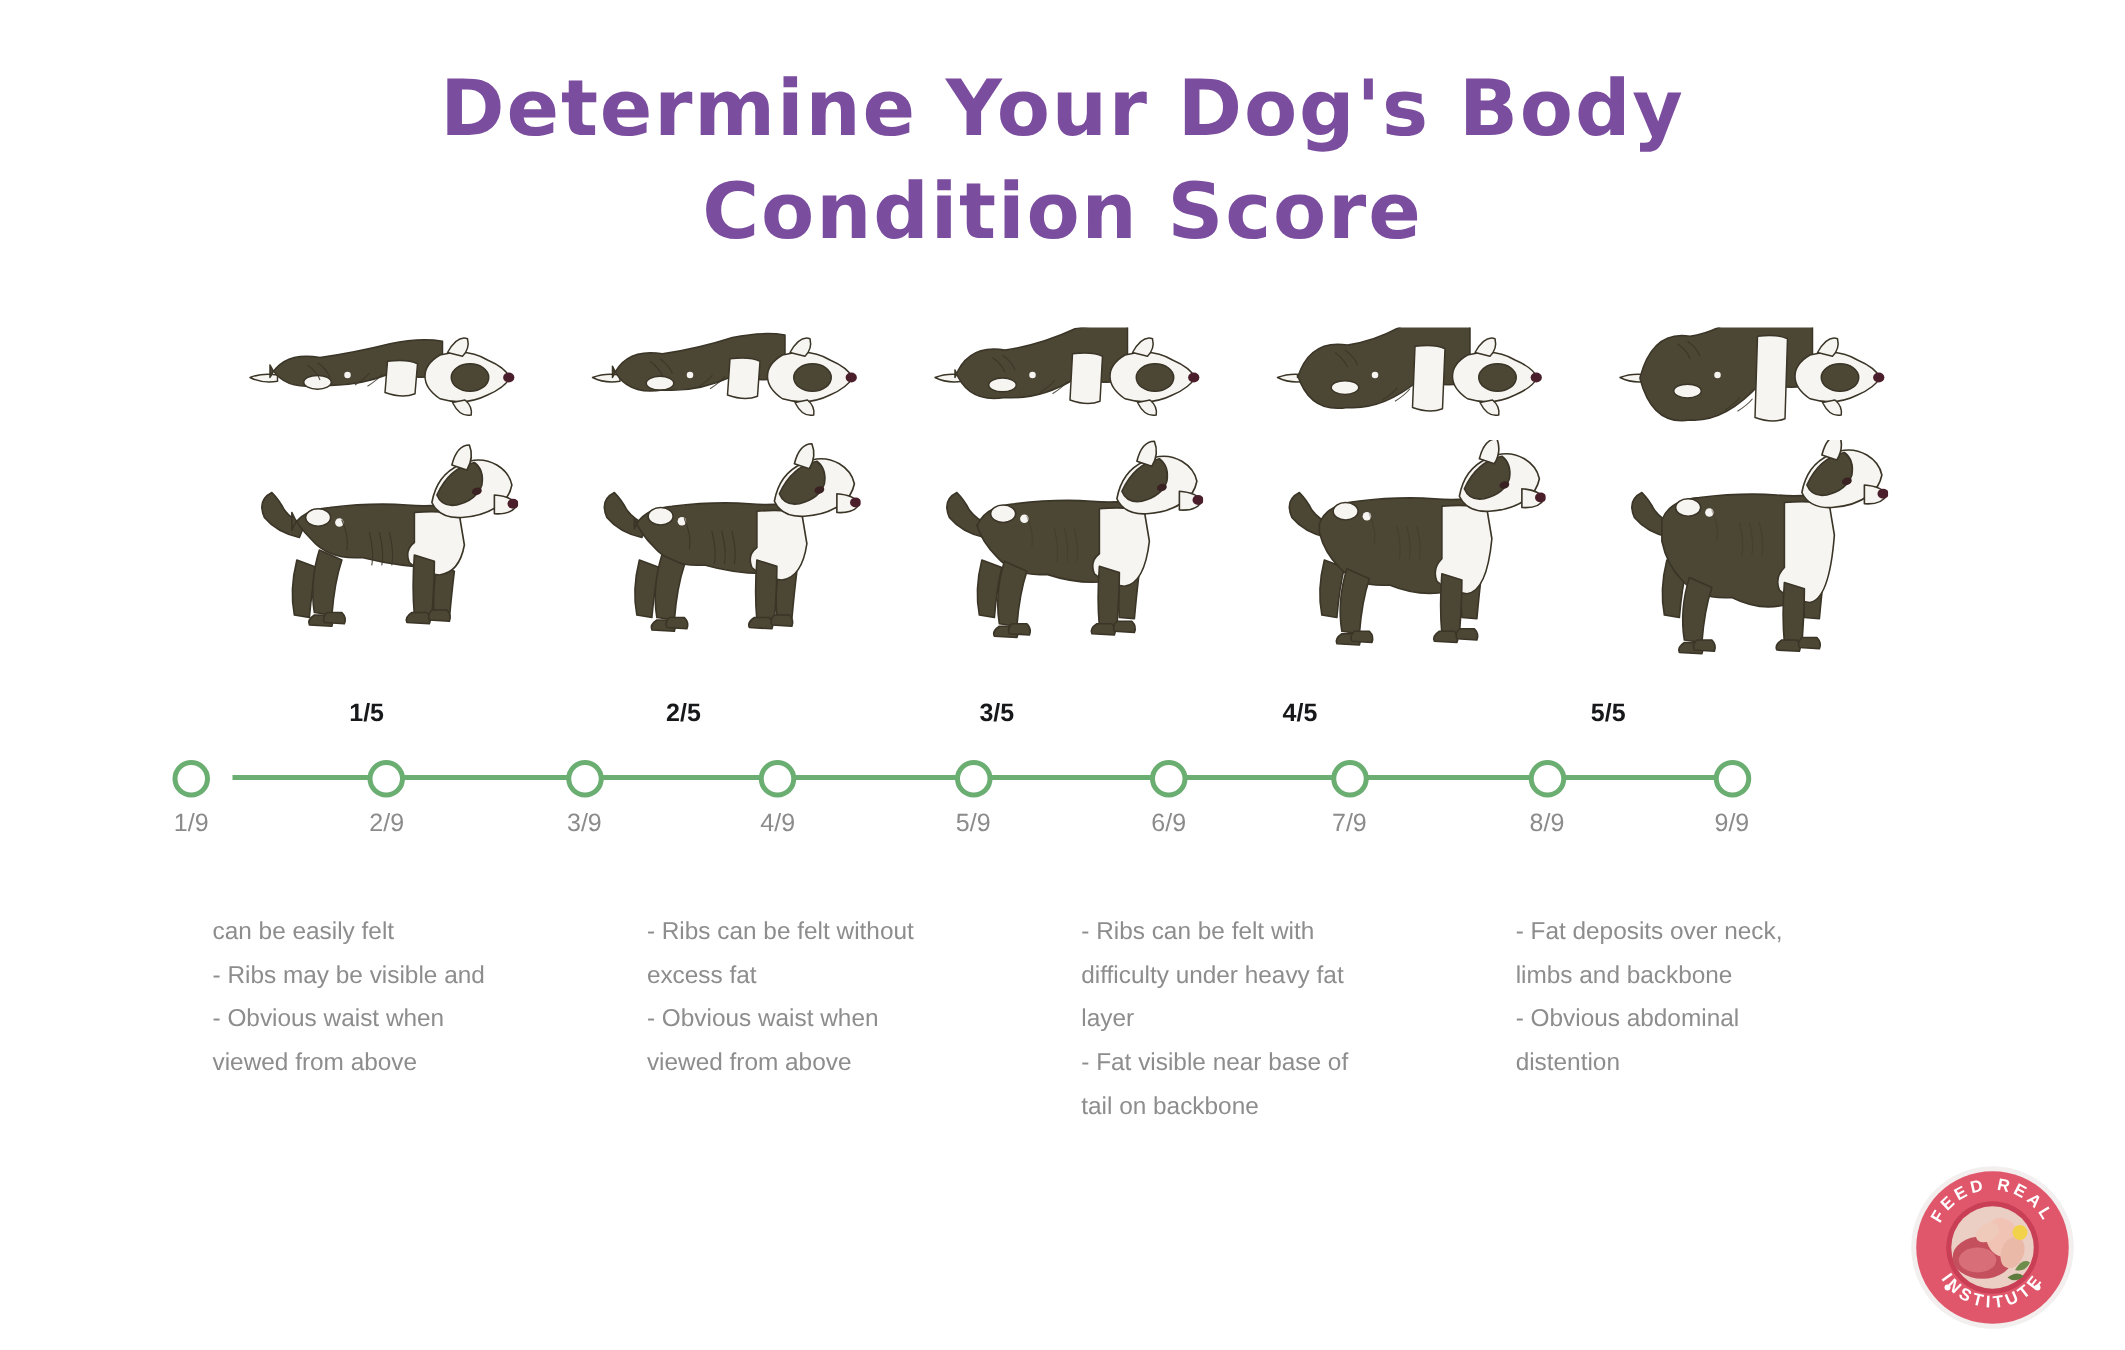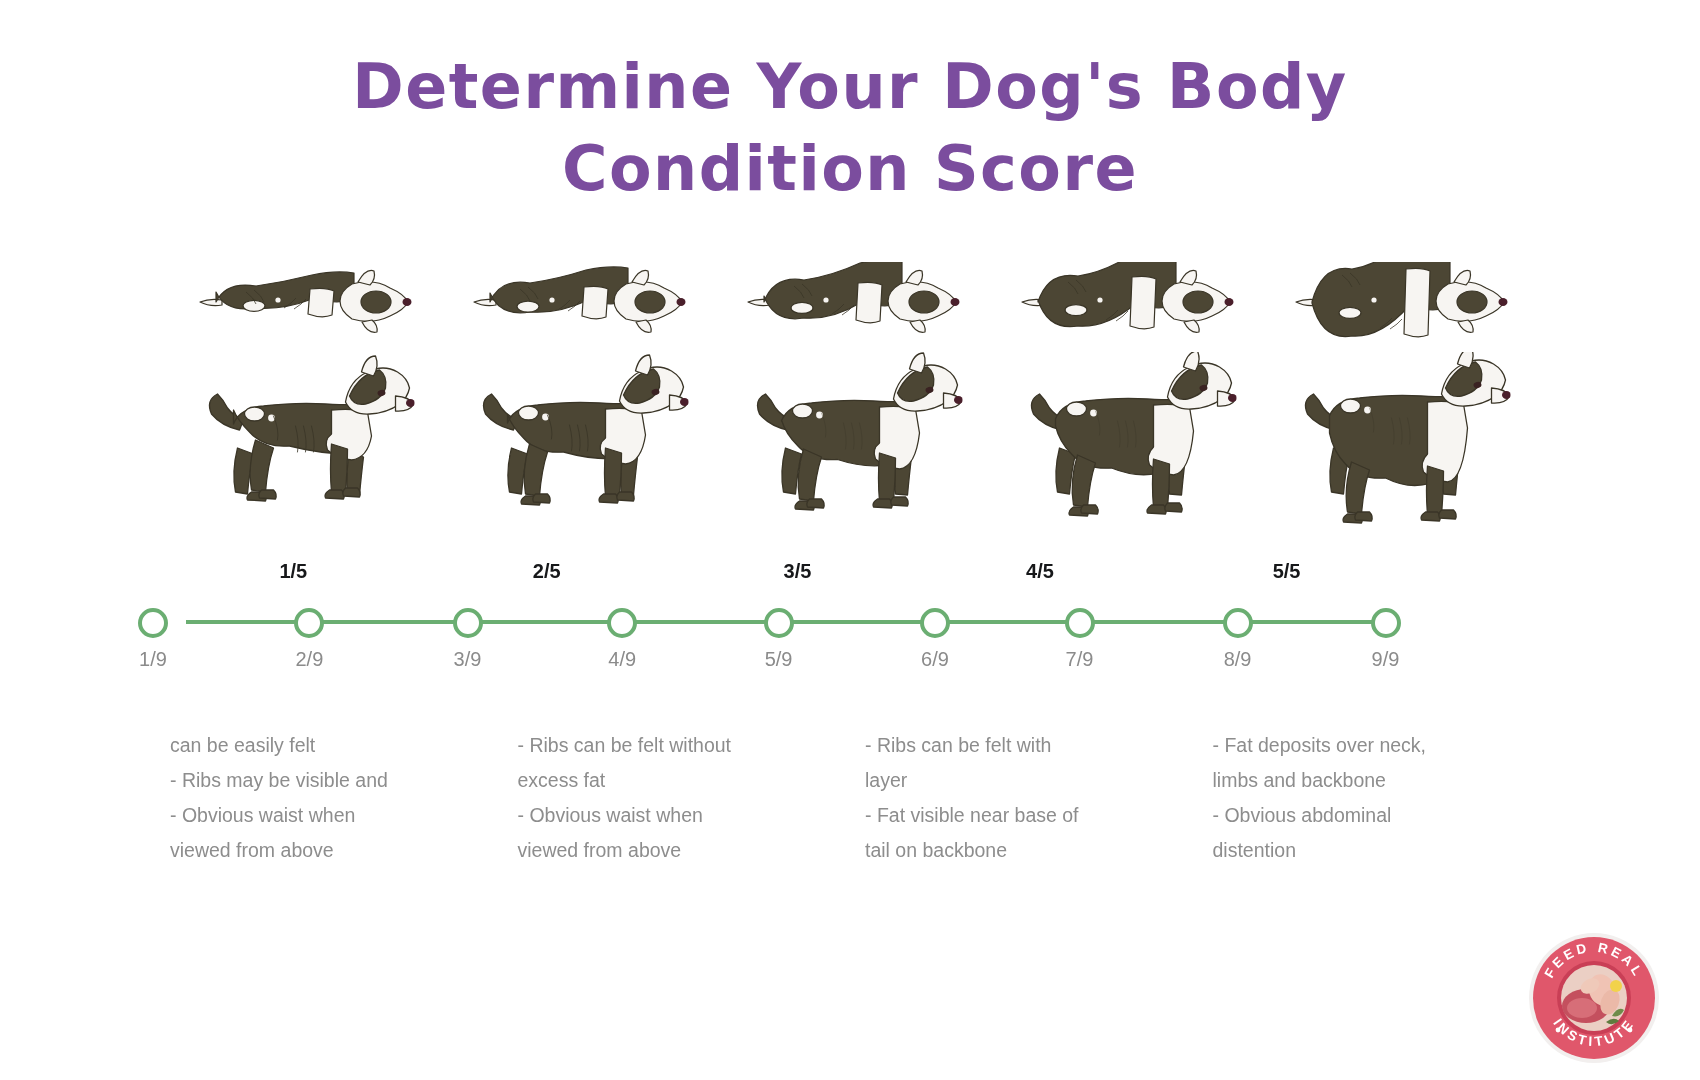--- a/index.html
+++ b/index.html
@@ -666,20 +666,21 @@
         <div class="desc-line">viewed from above</div>
       </div>
       <div class="desc-col">
         <div class="desc-line">- Ribs can be felt without</div>
         <div class="desc-line">excess fat</div>
         <div class="desc-line">- Obvious waist when</div>
         <div class="desc-line">viewed from above</div>
       </div>
       <div class="desc-col">
         <div class="desc-line">- Ribs can be felt with</div>
+        <div class="desc-line">difficulty under heavy fat</div>
         <div class="desc-line">layer</div>
         <div class="desc-line">- Fat visible near base of</div>
         <div class="desc-line">tail on backbone</div>
       </div>
       <div class="desc-col">
         <div class="desc-line">- Fat deposits over neck,</div>
         <div class="desc-line">limbs and backbone</div>
         <div class="desc-line">- Obvious abdominal</div>
         <div class="desc-line">distention</div>
       </div>

